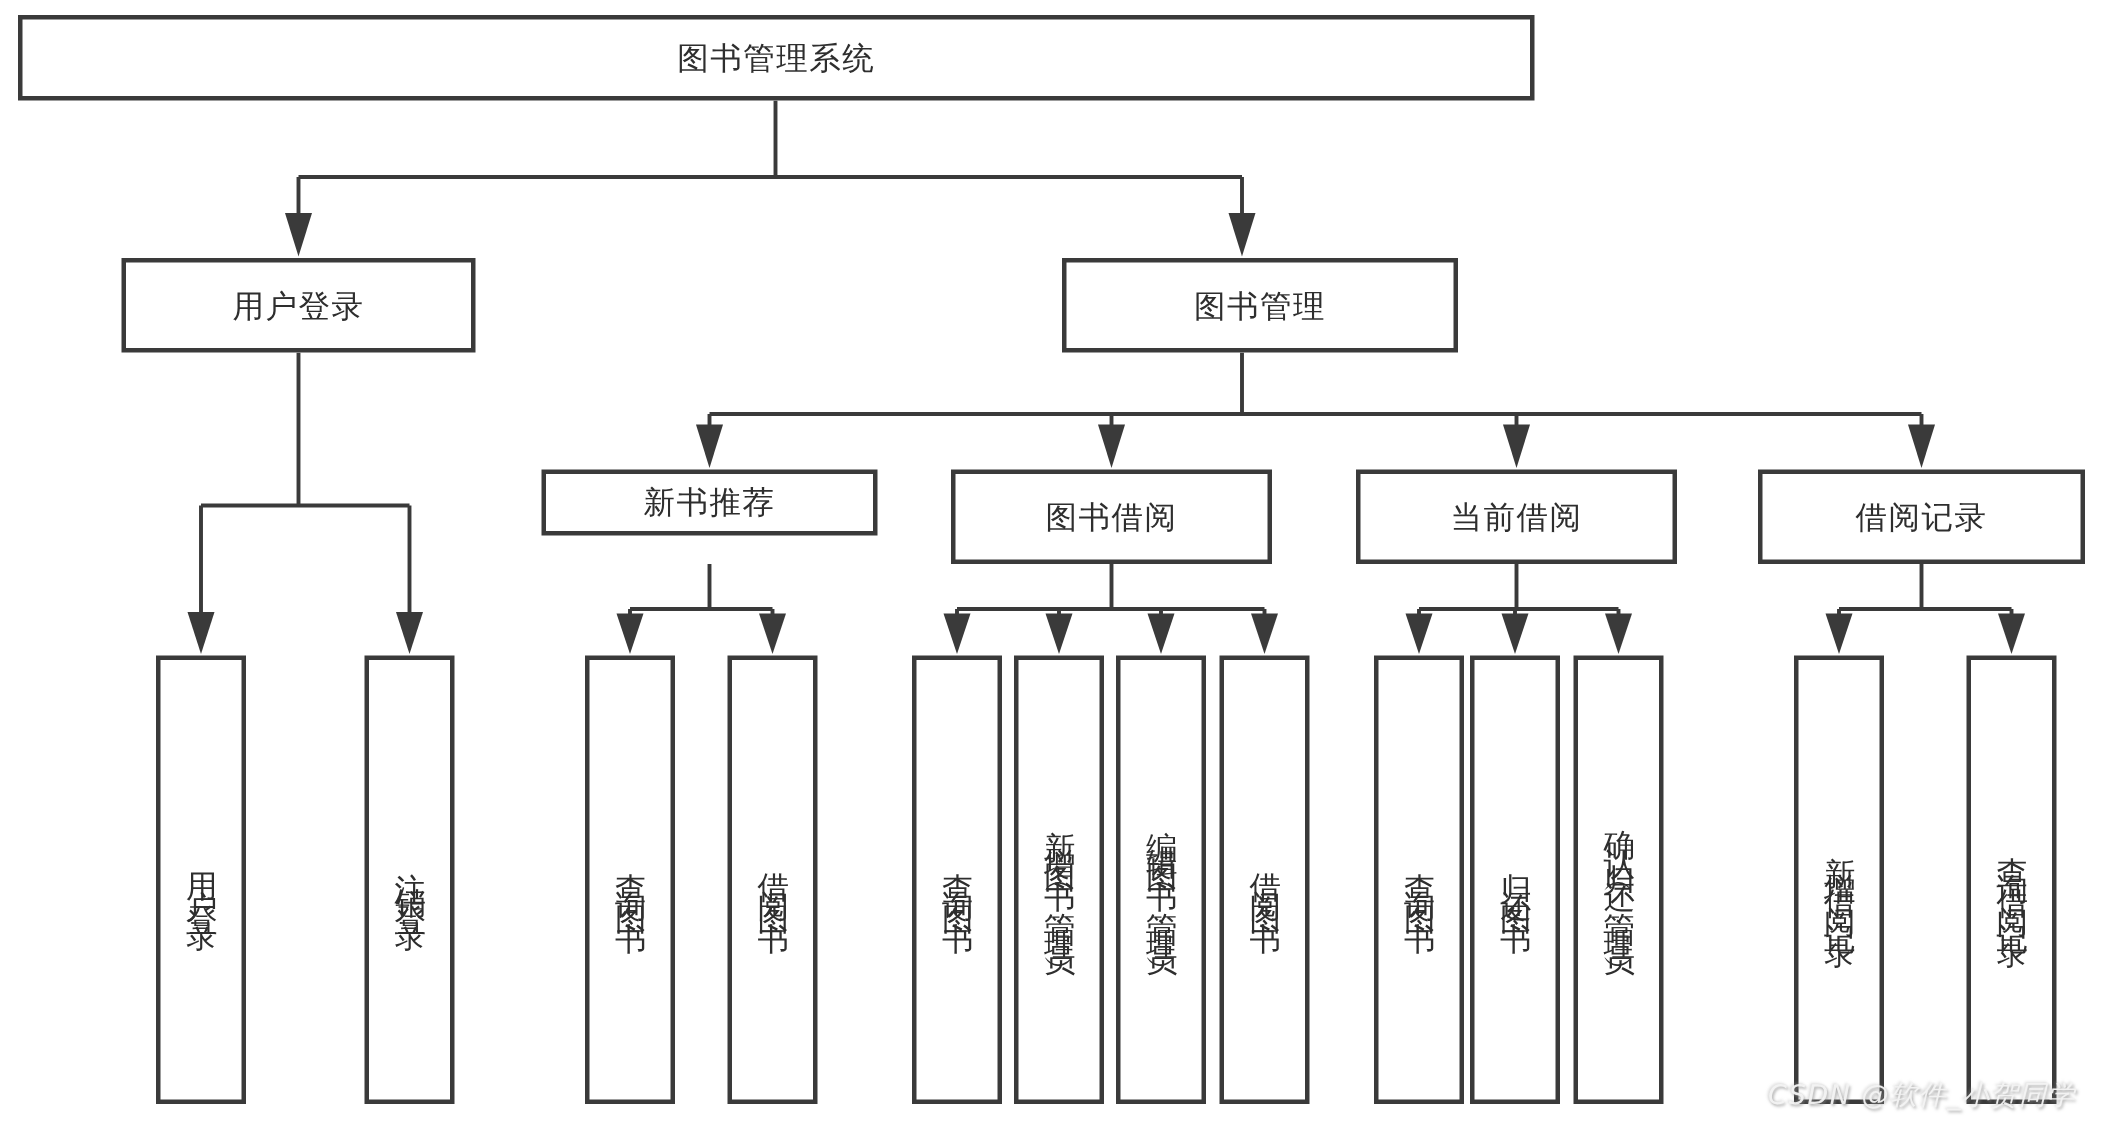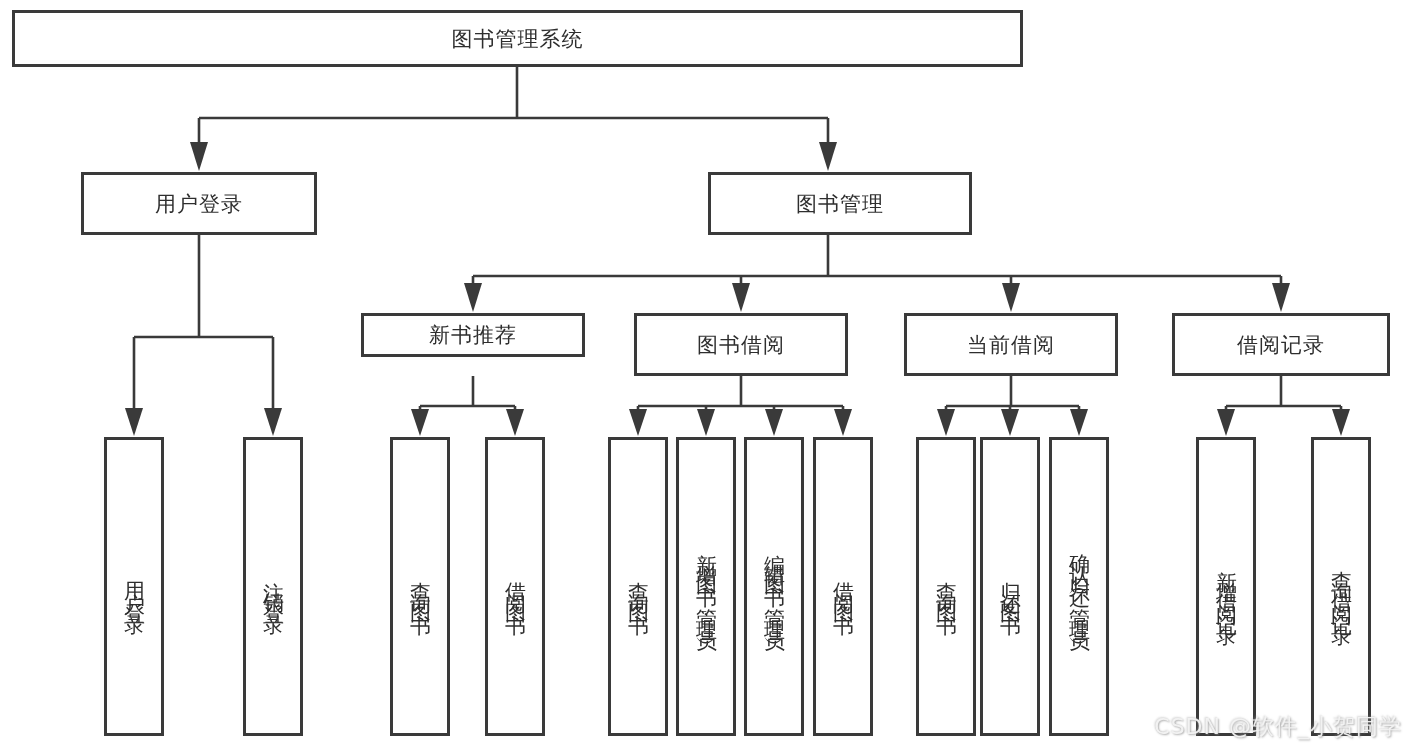--- a/index.html
+++ b/index.html
@@ -17,25 +17,25 @@
     border:3px solid #3a3a3a; background:#ffffff;
     display:flex; align-items:center; justify-content:center;
   }
   .hlabel { font-size:21px; letter-spacing:1px; color:#2e2e2e; white-space:nowrap; }
   .vtext {
     writing-mode:vertical-rl;
     font-size:21px; letter-spacing:11px; color:#2e2e2e;
     line-height:1;
   }
   .watermark {
-    position:absolute; right:3px; bottom:5px;
-    font-size:22px; letter-spacing:1px;
+    position:absolute; right:21px; bottom:5px;
+    font-size:18px; letter-spacing:1px;
     color:rgba(243,243,243,0.95);
     text-shadow:1px 1px 2px rgba(130,130,130,0.65), -1px -1px 2px rgba(160,160,160,0.4);
-    z-index:6; pointer-events:none; white-space:nowrap;
+    z-index:6; pointer-events:none; white-space:nowrap;font-style:italic;
   }
 </style>
 </head>
 <body>
 
 <div class="canvas">
 
   <svg class="wires" viewBox="0 0 1405 747" aria-hidden="true">
 
     <g>

